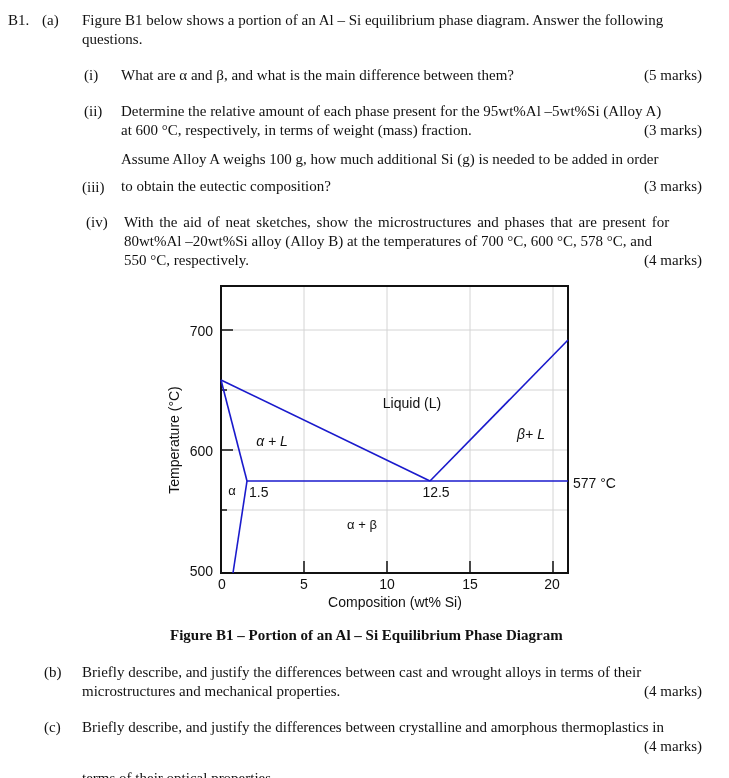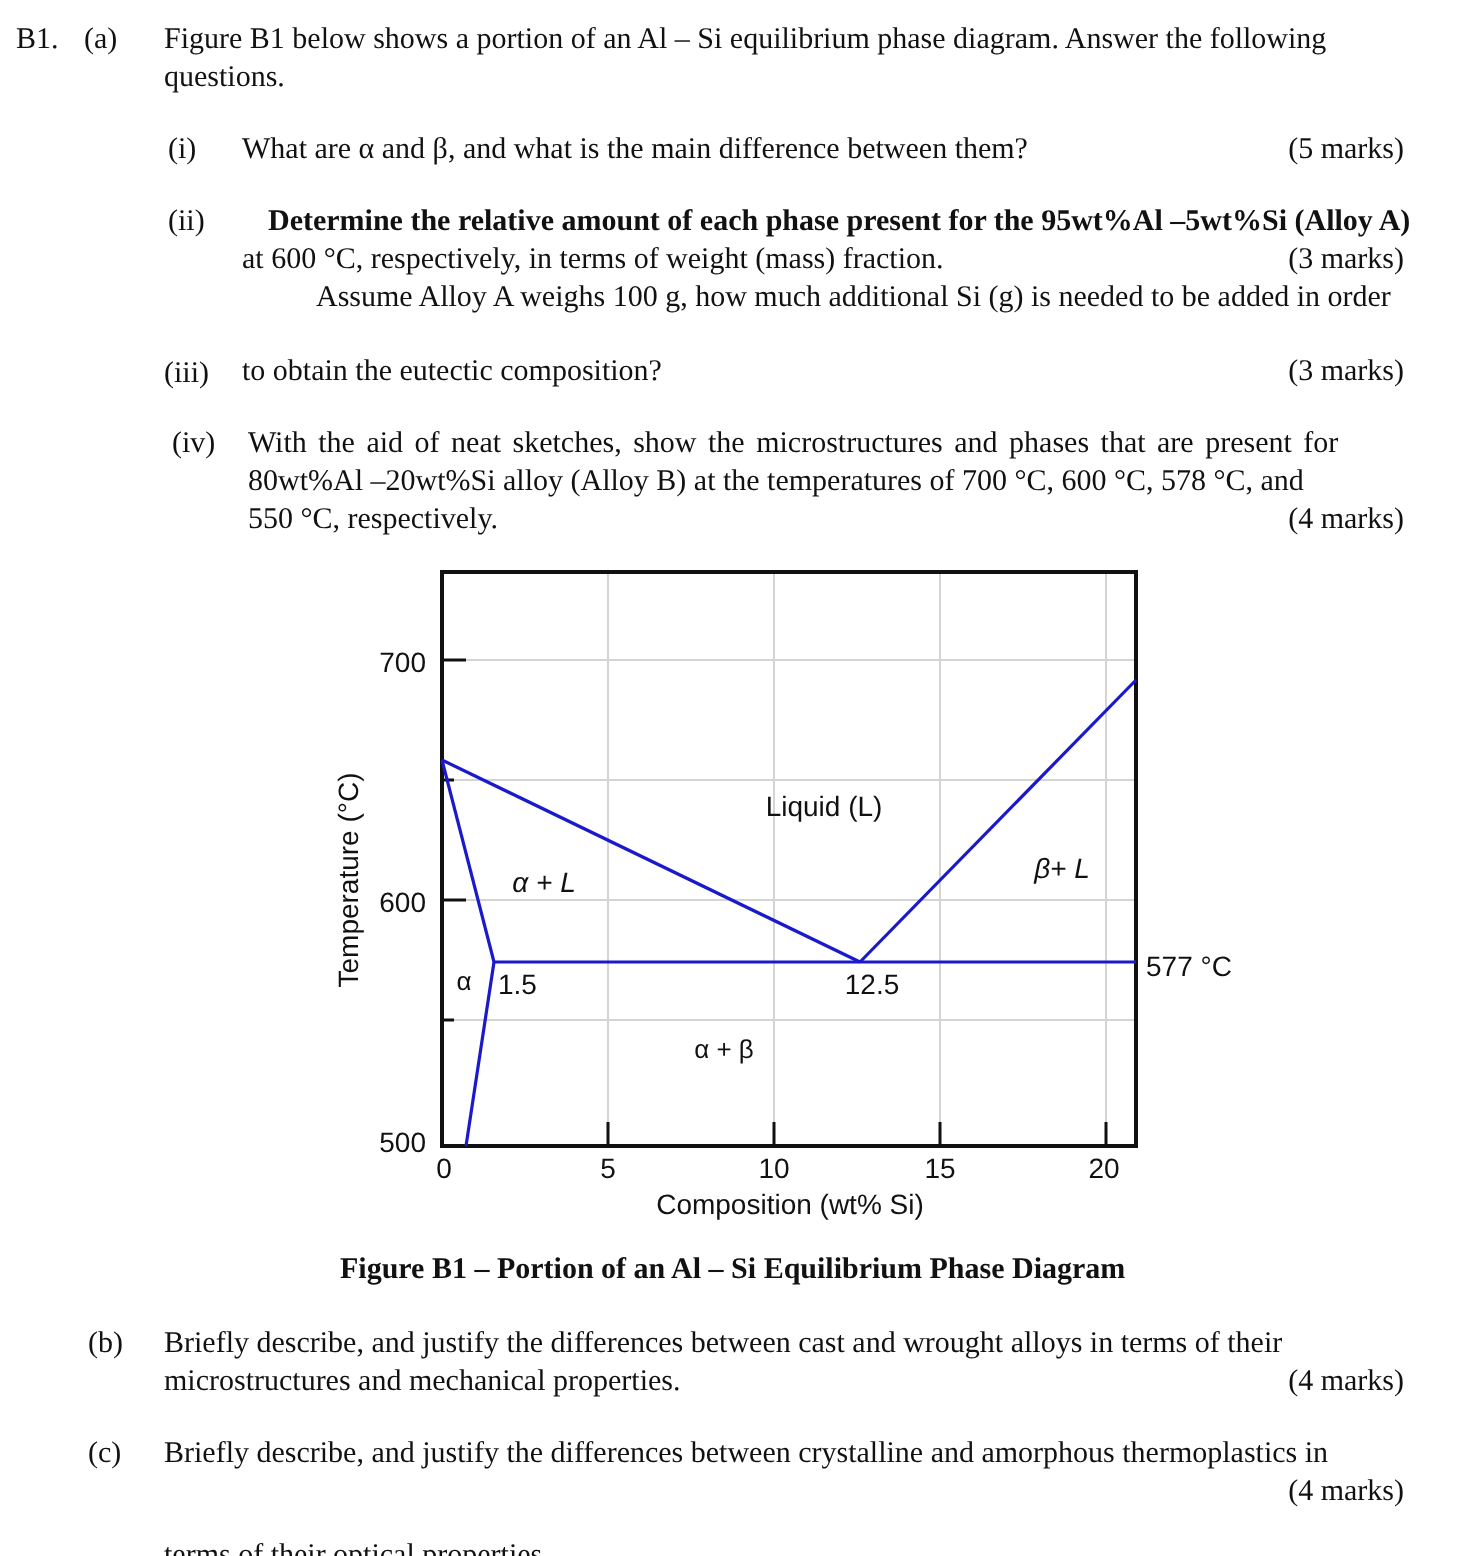--- a/index.html
+++ b/index.html
@@ -17,26 +17,26 @@
 <div class="abs q" style="left:8px;top:11px;">B1.</div>
 <div class="abs q" style="left:42px;top:11px;">(a)</div>
 <div class="abs q" style="left:82px;top:11px;">Figure B1 below shows a portion of an Al – Si equilibrium phase diagram. Answer the following</div>
 <div class="abs q" style="left:82px;top:30px;">questions.</div>
 
 <div class="abs q" style="left:84px;top:66px;">(i)</div>
 <div class="abs q" style="left:121px;top:66px;">What are α and β, and what is the main difference between them?</div>
 <div class="abs q marks" style="top:66px;">(5 marks)</div>
 
 <div class="abs q" style="left:84px;top:102px;">(ii)</div>
-<div class="abs q" style="left:134px;top:102px;font-weight:bold;">Determine the relative amount of each phase present for the 95wt%Al –5wt%Si (Alloy A)</div>
+<div class="abs q" style="left:121px;top:102px;">Determine the relative amount of each phase present for the 95wt%Al –5wt%Si (Alloy A)</div>
 <div class="abs q" style="left:121px;top:121px;">at 600 °C, respectively, in terms of weight (mass) fraction.</div>
 <div class="abs q marks" style="top:121px;">(3 marks)</div>
 
 <div class="abs q" style="left:82px;top:158px;margin-top:20px;">(iii)</div>
-<div class="abs q" style="left:121px;top:140px;margin-left:37px;">Assume Alloy A weighs 100 g, how much additional Si (g) is needed to be added in order</div>
+<div class="abs q" style="left:121px;top:150px;">Assume Alloy A weighs 100 g, how much additional Si (g) is needed to be added in order</div>
 <div class="abs q" style="left:121px;top:177px;">to obtain the eutectic composition?</div>
 <div class="abs q marks" style="top:177px;">(3 marks)</div>
 
 <div class="abs q" style="left:86px;top:213px;">(iv)</div>
 <div class="abs q" style="left:124px;top:213px;word-spacing:2px;">With the aid of neat sketches, show the microstructures and phases that are present for</div>
 <div class="abs q" style="left:124px;top:232px;">80wt%Al –20wt%Si alloy (Alloy B) at the temperatures of 700 °C, 600 °C, 578 °C, and</div>
 <div class="abs q" style="left:124px;top:251px;">550 °C, respectively.</div>
 <div class="abs q marks" style="top:251px;">(4 marks)</div>
 
 <svg class="abs" style="left:0;top:0;" width="729" height="778" viewBox="0 0 729 778">

